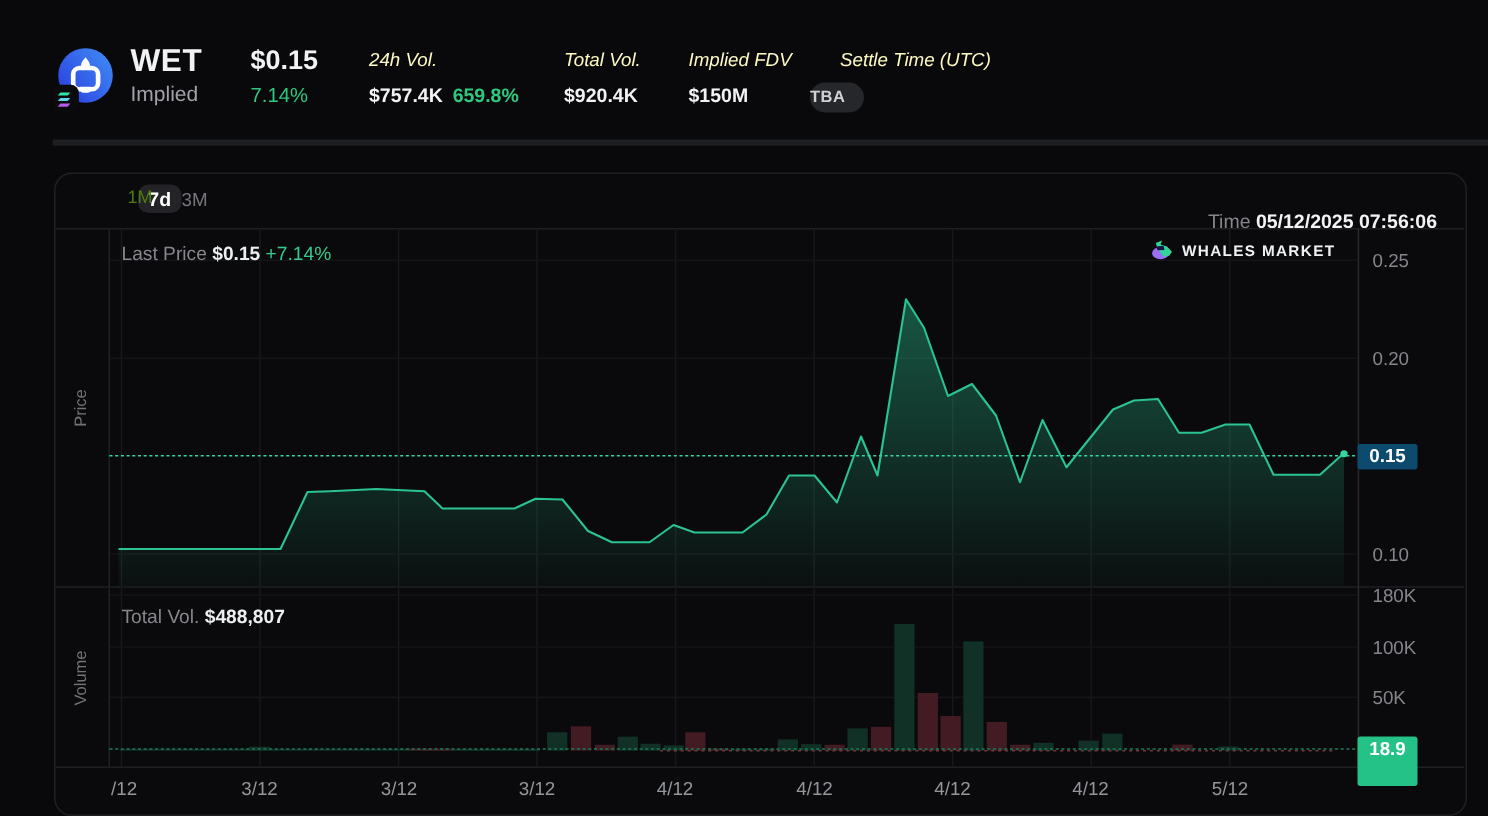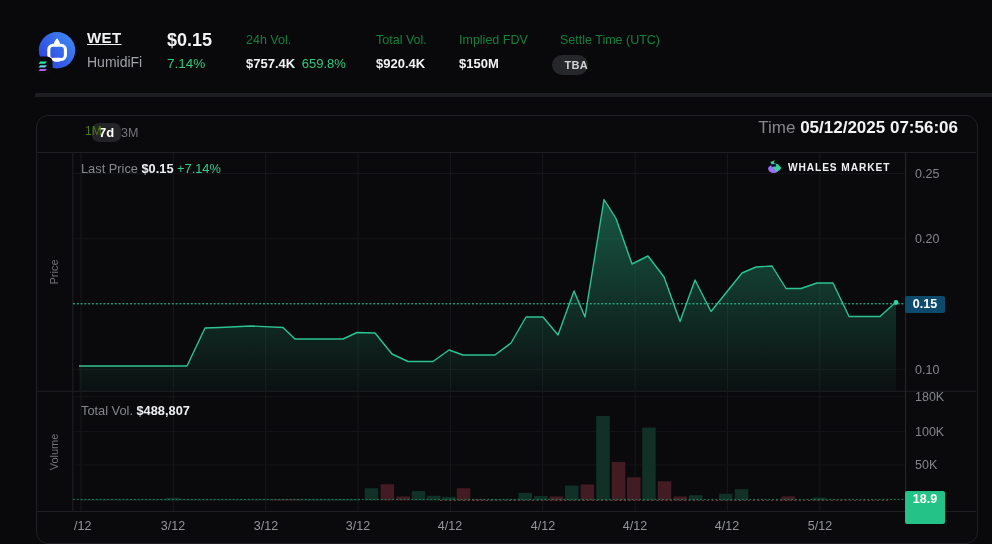--- a/index.html
+++ b/index.html
@@ -1,18 +1,18 @@
 <!DOCTYPE html>
 <html><head>
 <meta charset="utf-8">
 <style>
   html,body{margin:0;padding:0;}
   body{width:992px;height:544px;background:#09090b;font-family:"Liberation Sans",sans-serif;position:relative;overflow:hidden;}
   .abs{position:absolute;}
-  .gray{color:#15803d;}
+  .gray{color:#fef9c3;font-style:italic;}
   .white{color:#f1f2f4;}
   .green{color:#2fc87f;}
 </style>
 </head>
 <body>
 
 <svg class="abs" style="left:33px;top:30px;" width="46" height="48" viewBox="0 0 46 48">
   <defs>
     <linearGradient id="lg" x1="0" y1="0.9" x2="1" y2="0.1">
       <stop offset="0" stop-color="#2b3de0"></stop>
@@ -26,46 +26,46 @@
   <rect x="15.8" y="15.3" width="16.6" height="14.2" rx="4.2" fill="none" stroke="#fff" stroke-width="3.1"></rect>
   <path d="M20.5 27.8 h7 v2.6 a1.8 1.8 0 0 1 -1.8 1.4 h-3.4 a1.8 1.8 0 0 1 -1.8 -1.4 Z" fill="#fff"></path>
   <rect x="2" y="26.5" width="17.6" height="18.4" rx="5.5" fill="#0b0b0d"></rect>
   <g>
     <path d="M7.3 31.6 h6.6 l-1.8 2.1 h-6.6 Z" fill="#2ee6a8"></path>
     <path d="M7.3 35.3 h6.6 l-1.8 2.1 h-6.6 Z" fill="#5fd2e8"></path>
     <path d="M7.3 39 h6.6 l-1.8 2.1 h-6.6 Z" fill="#b55cf0"></path>
   </g>
 </svg>
 
-<div class="abs white" style="left:87px;top:29px;font-size:15px;font-weight:700;letter-spacing:0.4px;text-decoration:underline;">WET</div>
-<div class="abs" style="left:87px;top:54px;font-size:14px;color:#a0a2a8;">HumidiFi</div>
+<div class="abs white" style="left:87px;top:29px;font-size:21px;font-weight:700;letter-spacing:0.4px;">WET</div>
+<div class="abs" style="left:87px;top:54px;font-size:14px;color:#a0a2a8;">Implied</div>
 
 <div class="abs white" style="left:167px;top:30px;font-size:18px;font-weight:700;">$0.15</div>
 <div class="abs green" style="left:167px;top:56px;font-size:13.5px;">7.14%</div>
 
 <div class="abs gray" style="left:246px;top:33px;font-size:12.5px;">24h Vol.</div>
-<div class="abs white" style="left:246px;top:56px;font-size:13px;font-weight:700;">$757.4K <span class="green" style="font-weight:400;margin-left:3px;">659.8%</span></div>
+<div class="abs white" style="left:246px;top:56px;font-size:13px;font-weight:700;">$757.4K <span class="green" style="font-weight:700;margin-left:3px;">659.8%</span></div>
 
 <div class="abs gray" style="left:376px;top:33px;font-size:12.5px;">Total Vol.</div>
 <div class="abs white" style="left:376px;top:56px;font-size:13px;font-weight:700;">$920.4K</div>
 
 <div class="abs gray" style="left:459px;top:33px;font-size:12.5px;">Implied FDV</div>
 <div class="abs white" style="left:459px;top:56px;font-size:13px;font-weight:700;">$150M</div>
 
 <div class="abs gray" style="left:560px;top:33px;font-size:12.5px;">Settle Time (UTC)</div>
-<div class="abs" style="left:552px;top:55px;width:36px;height:20px;background:#26272b;border-radius:10px;color:#cfd1d5;font-size:11px;font-weight:700;text-align:right;line-height:20px;letter-spacing:0.3px;">TBA</div>
+<div class="abs" style="left:540px;top:55px;width:36px;height:20px;background:#26272b;border-radius:10px;color:#cfd1d5;font-size:11px;font-weight:700;text-align:left;line-height:20px;letter-spacing:0.3px;">TBA</div>
 
 <div class="abs" style="left:35px;right:0;top:93px;height:3.5px;background:#1d1e21;"></div>
 
 <div class="abs" style="left:36px;top:115px;width:940px;height:427px;border:1px solid #1f2024;border-radius:12px;background:#0a0a0c;"></div>
 
 <div class="abs" style="left:44px;top:123px;width:29px;height:19px;background:#242428;border-radius:7px;color:#fff;font-size:13px;font-weight:700;text-align:center;line-height:19px;margin-left:48px;">7d</div>
 <div class="abs" style="left:85px;top:124px;font-size:12px;color:#4d7c0f;">1M</div>
 <div class="abs" style="left:121px;top:126px;font-size:12.5px;color:#74767c;">3M</div>
-<div class="abs" style="right:34px;top:118px;font-size:17px;color:#85878c;">Time <span style="color:#f2f3f5;font-weight:700;">05/12/2025 07:56:06</span></div>
+<div class="abs" style="right:34px;top:140px;font-size:13px;color:#85878c;">Time <span style="color:#f2f3f5;font-weight:700;">05/12/2025 07:56:06</span></div>
 
 <svg class="abs" style="left:0;top:0;" width="992" height="544" viewBox="0 0 992 544">
   <defs>
     <linearGradient id="fillg" x1="0" y1="152" x2="0" y2="391" gradientUnits="userSpaceOnUse">
       <stop offset="0" stop-color="#2cc795" stop-opacity="0.5"></stop>
       <stop offset="1" stop-color="#2cc795" stop-opacity="0.03"></stop>
     </linearGradient>
   </defs>
 
   <line x1="37" y1="152.5" x2="976" y2="152.5" stroke="#1e1f23" stroke-width="1"></line>

